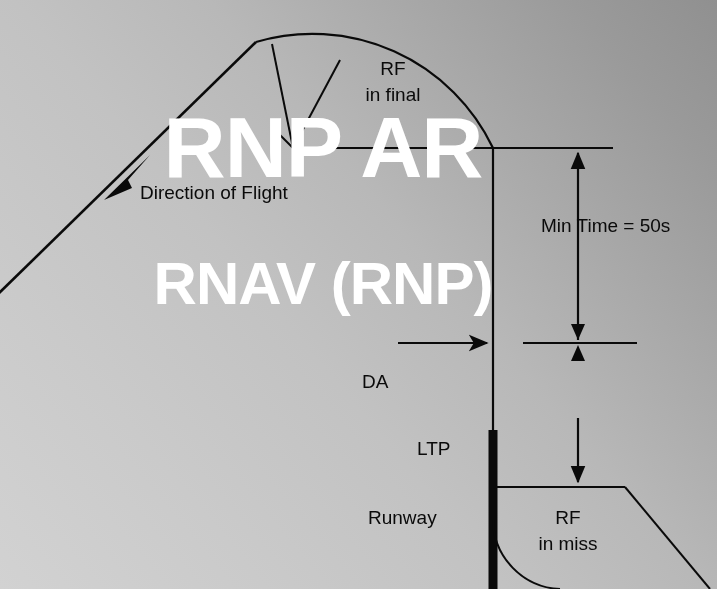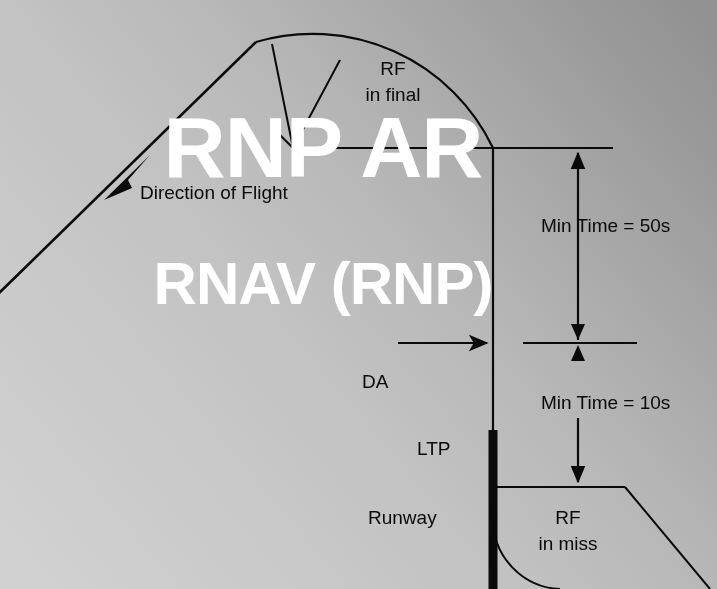--- a/index.html
+++ b/index.html
@@ -114,21 +114,20 @@
     </g>
   </svg>
 
   <div class="lbl c" style="left:393px;top:58px;">RF</div>
   <div class="lbl c" style="left:393px;top:84px;text-align:right;">in final</div>
 
   <div class="lbl" style="left:140px;top:182px;">Direction of Flight</div>
 
   <div class="lbl" style="left:541px;top:215px;">Min Time = 50s</div>
 
-  <div class="lbl" style="left:541px;top:392px;">Min Time = 10s</div>
 
   <div class="lbl" style="left:362px;top:331px;margin-top:40px;">DA</div>
 
   <div class="lbl" style="left:417px;top:438px;">LTP</div>
 
   <div class="lbl" style="left:368px;top:507px;">Runway</div>
 
   <div class="lbl c" style="left:568px;top:507px;">RF</div>
   <div class="lbl c" style="left:568px;top:533px;">in miss</div>
 

